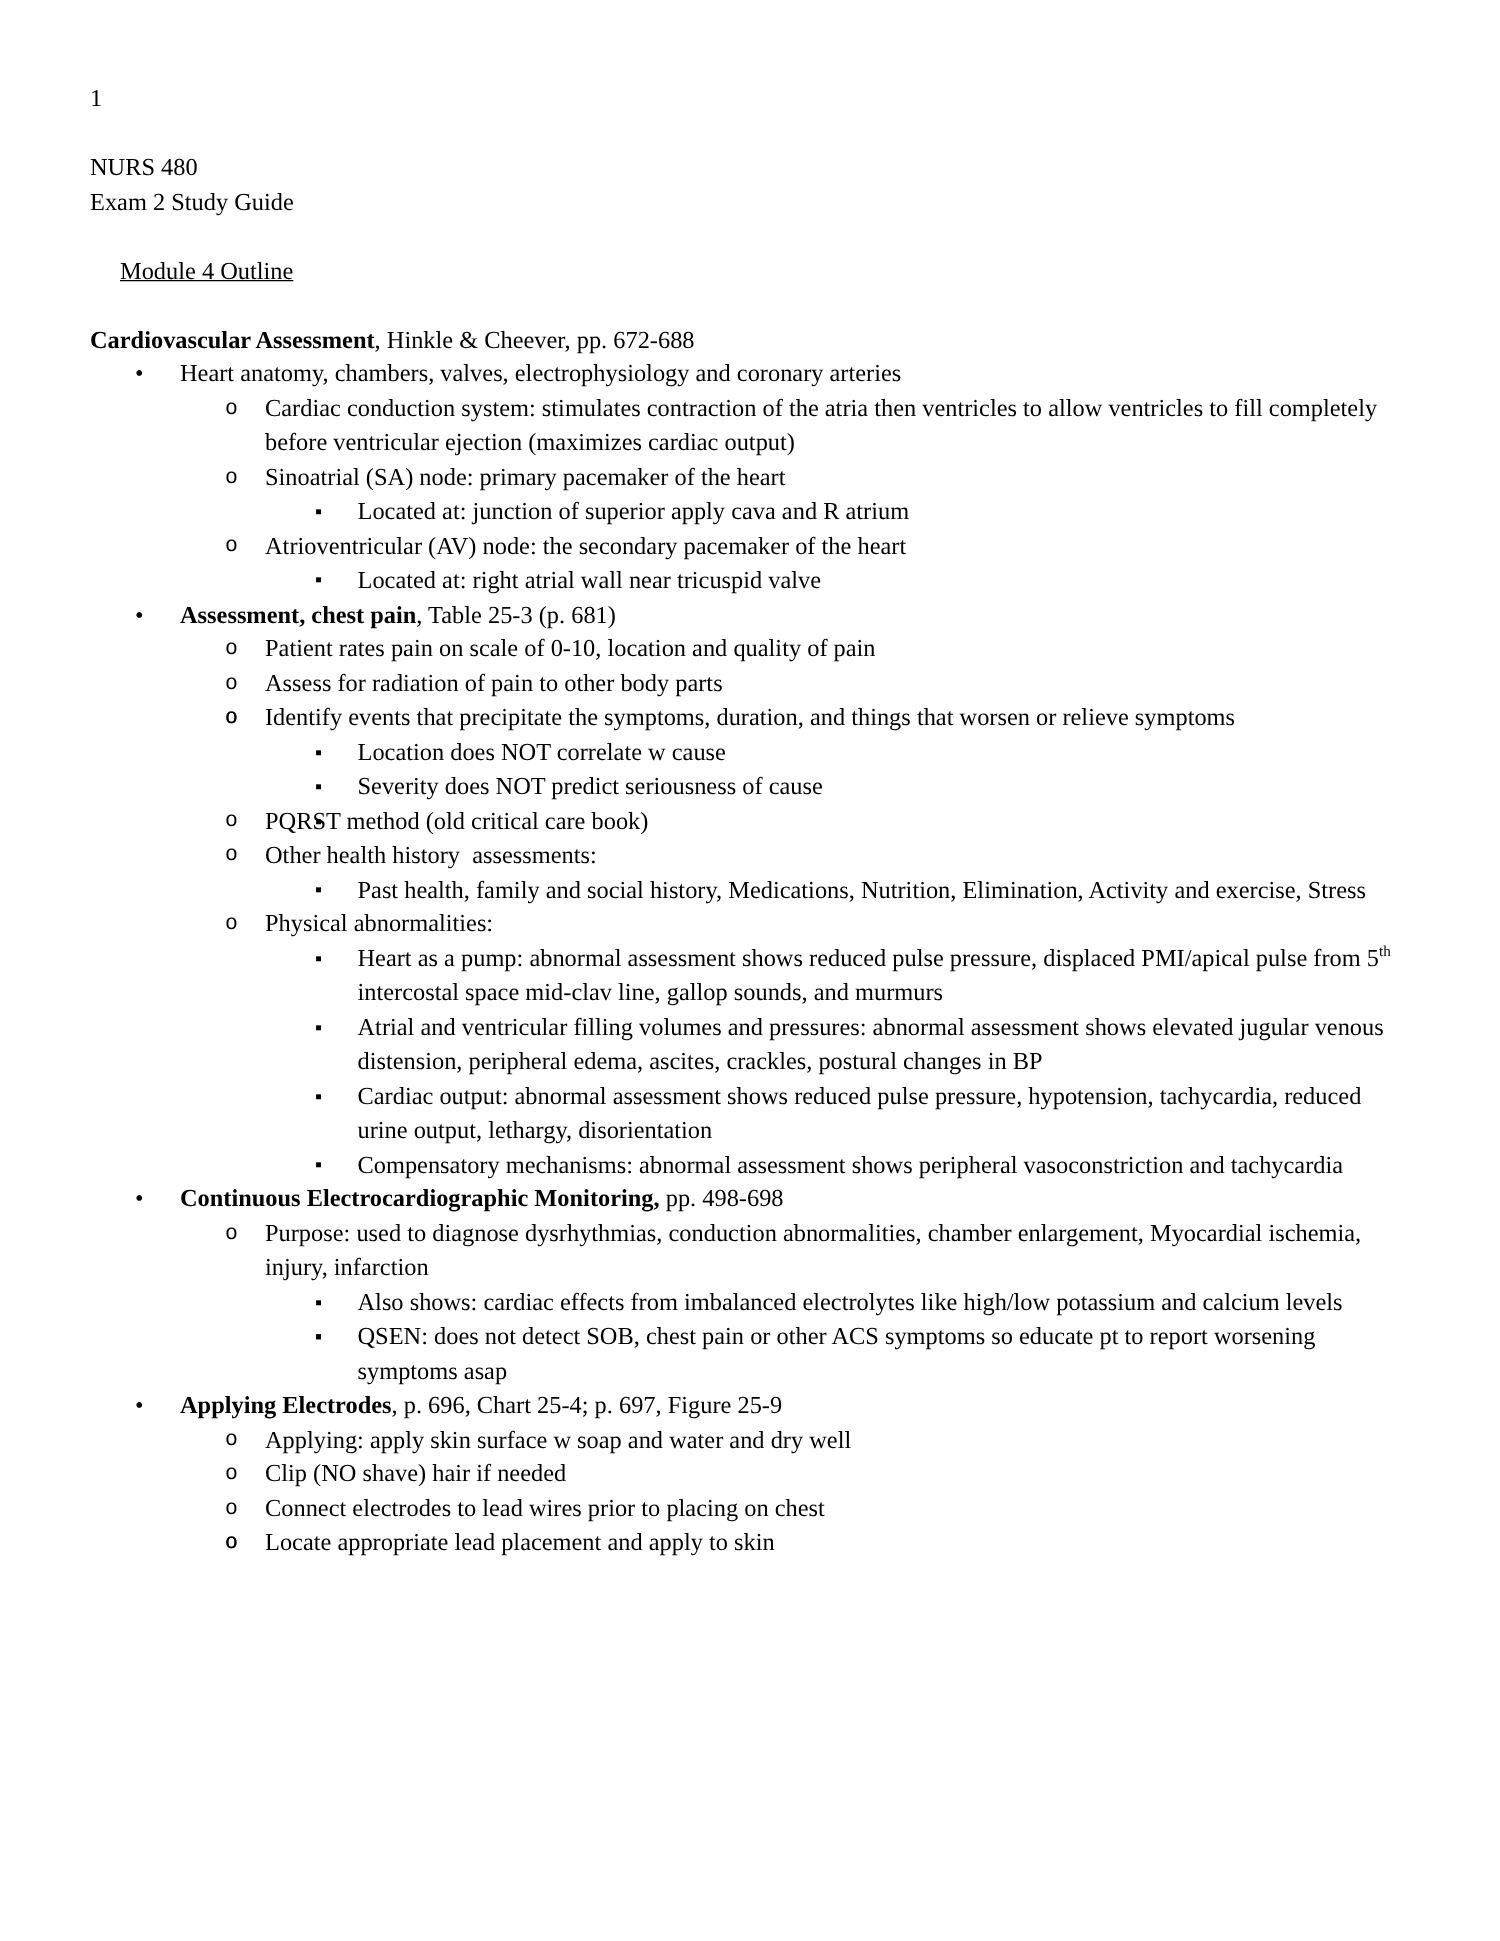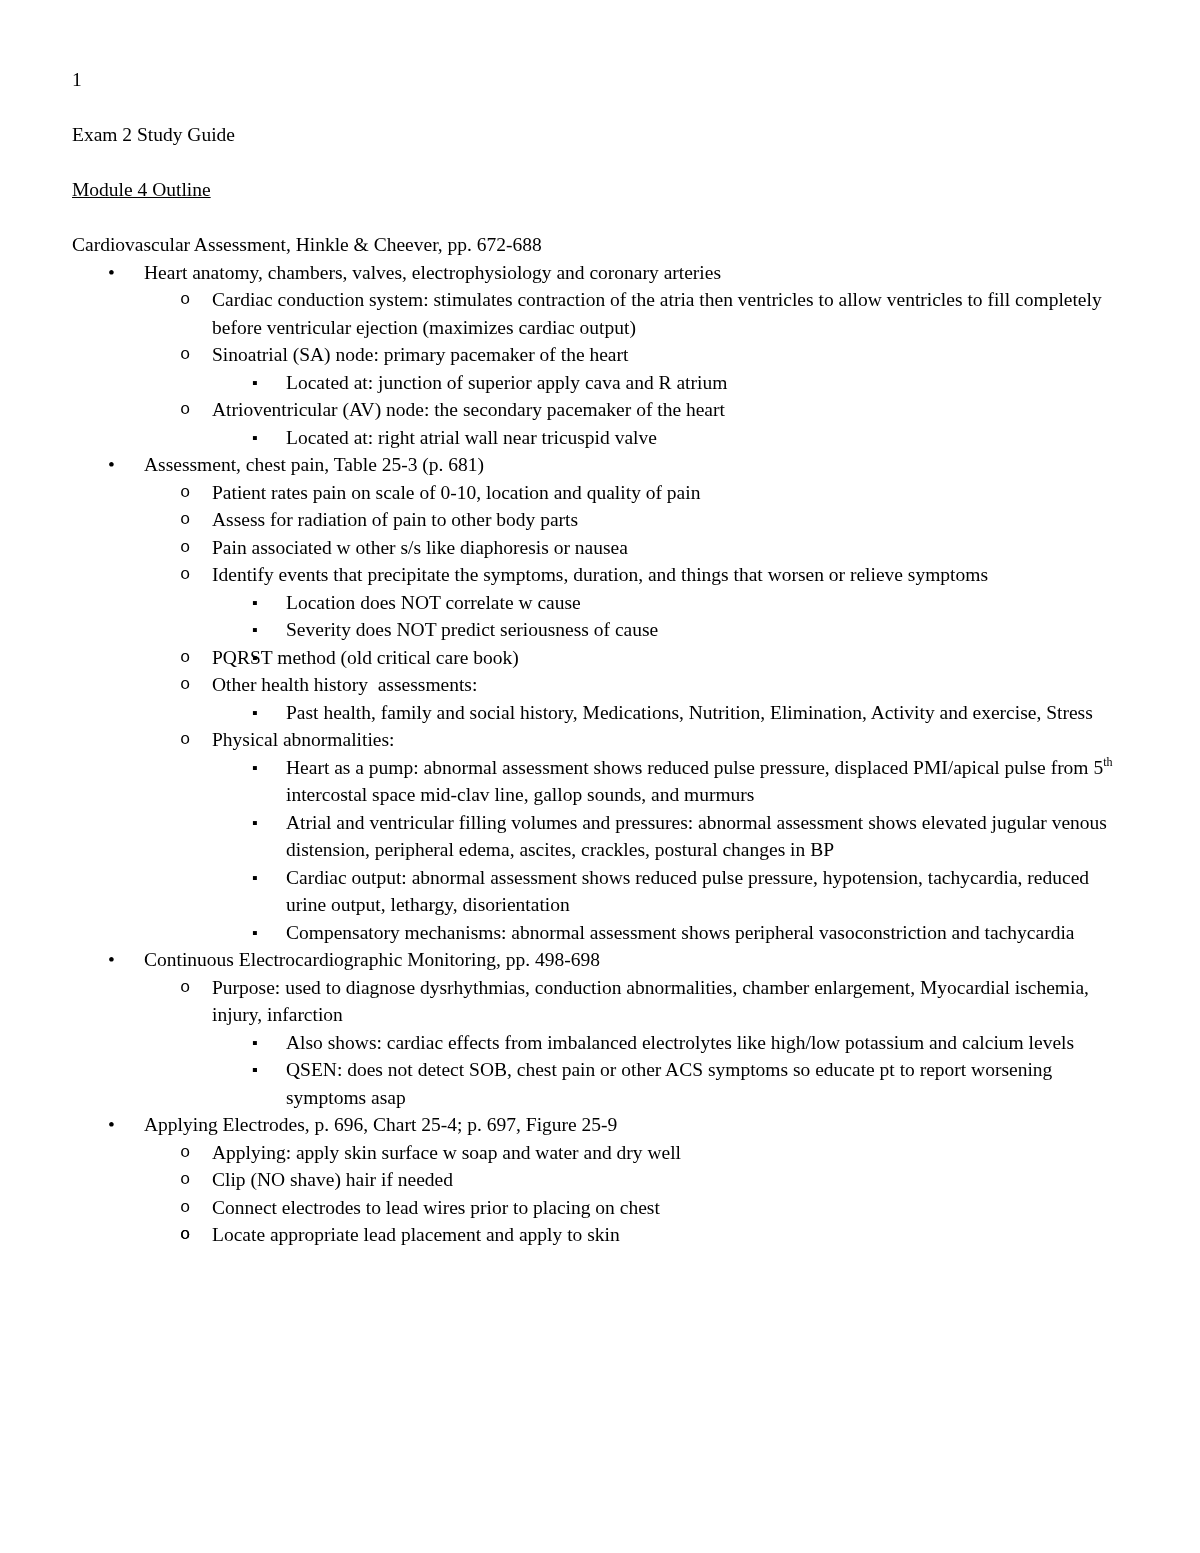--- a/index.html
+++ b/index.html
@@ -23,22 +23,22 @@
     padding: 66px 70px 0 72px;
     background: #ffffff;
   }
   .line {
     white-space: pre-wrap;
     position: relative;
   }
   .blank {
     height: 27.5px;
   }
-  .bold { font-weight: normal; }
-  .underline { text-decoration: underline; }
+  .bold { font-weight: bold; }
+  .underline { text-decoration: underline; margin-left: 24px; }
   .sup {
     font-size: 0.62em;
     vertical-align: super;
     line-height: 0;
     margin-top: 12px;
   }
   
   .l1 { padding-left: 72px; }
   .l2 { padding-left: 140px; }
   .l3 { padding-left: 214px; }
@@ -49,35 +49,36 @@
   .l1 > .marker { left: 36px; }
   .l2 > .marker { left: 108px; font-family: "Liberation Mono", monospace; font-size: 0.88em; }
   .l3 > .marker { left: 180px; font-size: 0.82em; }
 </style>
 </head>
 <body>
 
 <div class="page">
     <div class="line"><span>1</span></div>
     <div class="line blank"></div>
+    <div class="line"><span>NURS 480</span></div>
     <div class="line"><span>Exam 2 Study Guide</span></div>
     <div class="line blank"></div>
     <div class="line"><span class="underline">Module 4 Outline</span></div>
     <div class="line blank"></div>
     <div class="line"><span class="bold">Cardiovascular Assessment</span><span>, Hinkle &amp; Cheever, pp. 672-688</span></div>
     <div class="line l1"><span class="marker">•</span><span>Heart anatomy, chambers, valves, electrophysiology and coronary arteries</span></div>
     <div class="line l2"><span class="marker">o</span><span>Cardiac conduction system: stimulates contraction of the atria then ventricles to allow ventricles to fill completely before ventricular ejection (maximizes cardiac output)</span></div>
     <div class="line l2"><span class="marker">o</span><span>Sinoatrial (SA) node: primary pacemaker of the heart</span></div>
     <div class="line l3"><span class="marker">▪</span><span>Located at: junction of superior apply cava and R atrium</span></div>
     <div class="line l2"><span class="marker">o</span><span>Atrioventricular (AV) node: the secondary pacemaker of the heart</span></div>
     <div class="line l3"><span class="marker">▪</span><span>Located at: right atrial wall near tricuspid valve</span></div>
     <div class="line l1"><span class="marker">•</span><span class="bold">Assessment, chest pain</span><span>, Table 25-3 (p. 681)</span></div>
     <div class="line l2"><span class="marker">o</span><span>Patient rates pain on scale of 0-10, location and quality of pain</span></div>
     <div class="line l2"><span class="marker">o</span><span>Assess for radiation of pain to other body parts</span></div>
-    <div class="line l2"><span class="marker">o</span><span>Pain associated w other s/s like diaphoresis or nausea</span></div>
+    <div class="line l2"><span class="marker">o</span></div>
     <div class="line l2"><span class="marker">o</span><span>Identify events that precipitate the symptoms, duration, and things that worsen or relieve symptoms</span></div>
     <div class="line l3"><span class="marker">▪</span><span>Location does NOT correlate w cause</span></div>
     <div class="line l3"><span class="marker">▪</span><span>Severity does NOT predict seriousness of cause</span></div>
     <div class="line l3"><span class="marker">▪</span></div>
     <div class="line l2"><span class="marker">o</span><span>PQRST method (old critical care book)</span></div>
     <div class="line l2"><span class="marker">o</span><span>Other health history  assessments:</span></div>
     <div class="line l3"><span class="marker">▪</span><span>Past health, family and social history, Medications, Nutrition, Elimination, Activity and exercise, Stress</span></div>
     <div class="line l2"><span class="marker">o</span><span>Physical abnormalities:</span></div>
     <div class="line l3"><span class="marker">▪</span><span>Heart as a pump: abnormal assessment shows reduced pulse pressure, displaced PMI/apical pulse from 5</span><span class="sup">th</span><span> intercostal space mid-clav line, gallop sounds, and murmurs</span></div>
     <div class="line l3"><span class="marker">▪</span><span>Atrial and ventricular filling volumes and pressures: abnormal assessment shows elevated jugular venous distension, peripheral edema, ascites, crackles, postural changes in BP</span></div>

